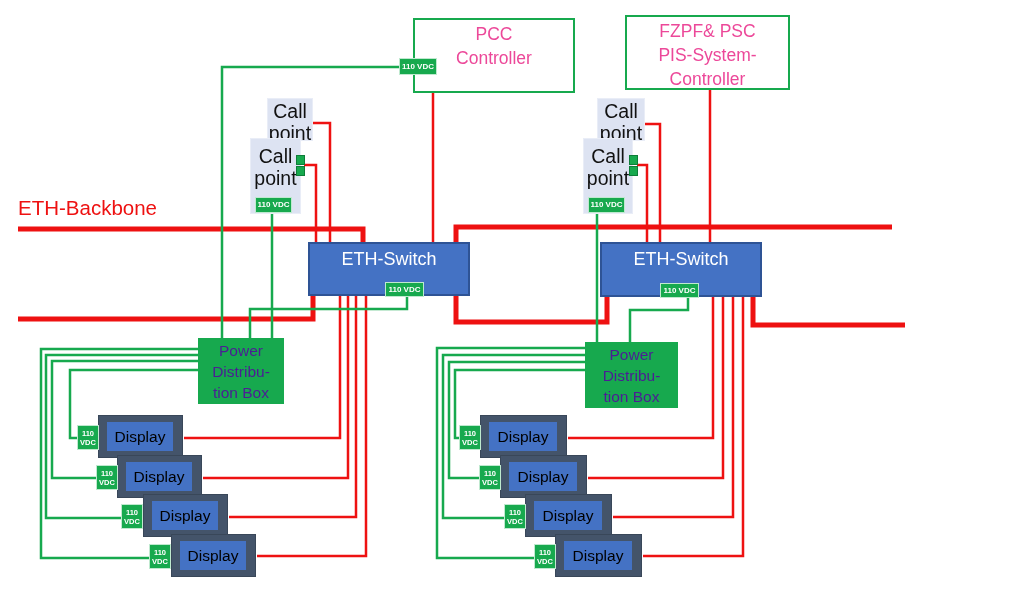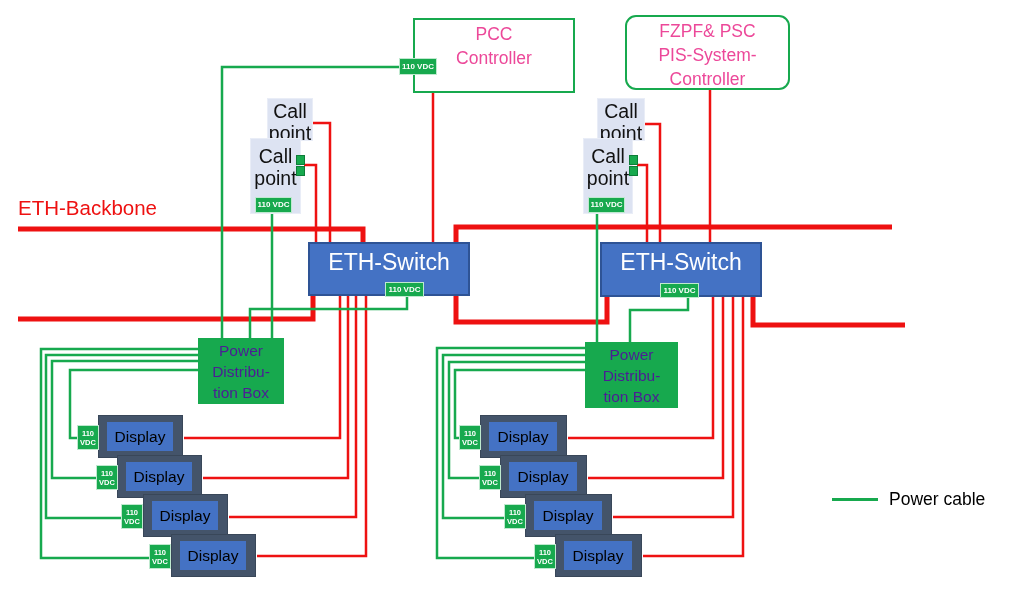--- a/index.html
+++ b/index.html
@@ -7,21 +7,21 @@
            font-family:"Liberation Sans", sans-serif; overflow:hidden; }
   .abs { position:absolute; box-sizing:border-box; }
   svg.wires { position:absolute; left:0; top:0; z-index:1; }
   .lvl2 { z-index:2; } .lvl3 { z-index:3; } .lvl4 { z-index:4; }
 
   .ctrl { border:2px solid #17a94e; background:#fff; color:#ec4899; text-align:center;
           font-size:17.5px; line-height:24px; padding-top:2px; }
   .cp   { background:#dde3f2; border:1px solid #e9edf7; color:#111; text-align:center;
           font-size:19.5px; line-height:22px; overflow:hidden; }
   .sw   { background:#4472c4; border:2px solid #2e5395; color:#fff; text-align:center;
-          font-size:23px; padding-top:5px; }
+          font-size:18px; padding-top:5px; }
   .pbox { background:#17a94e; color:#4c1d95; text-align:center; font-size:15.5px;
           line-height:21px; padding-top:2px; }
   .disp-outer { background:#44546a; border:1px solid #394759; }
   .disp-inner { position:absolute; left:8px; right:9px; top:6px; bottom:6px;
                 background:#4472c4; color:#000000; font-size:15.5px;
                 display:flex; align-items:center; justify-content:center; }
   .vdc1 { background:#17a94e; border:1px solid #bfe9cf; color:#fff; font-weight:bold;
           font-size:8px; text-align:center; line-height:13px; }
   .vdc2 { background:#17a94e; border:1px solid #bfe9cf; color:#fff; font-weight:bold;
           font-size:7.5px; line-height:9px; text-align:center; padding-top:3px; }
@@ -77,21 +77,21 @@
       <path d="M585 348 H437 V558 H545"></path>
     </g>
   </svg>
 
   <div class="abs bk-label lvl2" style="left:18px; top:196px;">ETH-Backbone</div>
 
   <div class="abs ctrl lvl2" style="left:413px; top:18px; width:162px; height:75px;">
     <div>PCC</div>
     <div>Controller</div>
   </div>
-  <div class="abs ctrl lvl2" style="left:625px; top:15px; width:165px; height:75px;border-radius:11px;">
+  <div class="abs ctrl lvl2" style="left:625px; top:15px; width:165px; height:75px;">
     <div>FZPF&amp; PSC</div>
     <div>PIS-System-</div>
     <div>Controller</div>
   </div>
 
   <div class="abs cp lvl2" style="left:267px; top:98px; width:46px; height:43px; padding-top:1px;">
     <div>Call</div>
     <div>point</div>
   </div>
   <div class="abs cp lvl3" style="left:250px; top:138px; width:51px; height:76px; padding-top:6px;">
@@ -193,19 +193,15 @@
   <div class="abs vdc2 lvl3" style="left:504px; top:504px; width:22px; height:25px;">
     <div>110</div>
     <div>VDC</div>
   </div>
   <div class="abs vdc2 lvl3" style="left:534px; top:544px; width:22px; height:25px;">
     <div>110</div>
     <div>VDC</div>
   </div>
 
   <div class="abs lvl2" style="left:832px; top:486px;">
-    <div class="legend-row">
-      <div class="legend-line green"></div>
-      <div class="legend-text">Power cable</div>
-    </div>
   </div>
 
 </div>
 
 </body></html>

